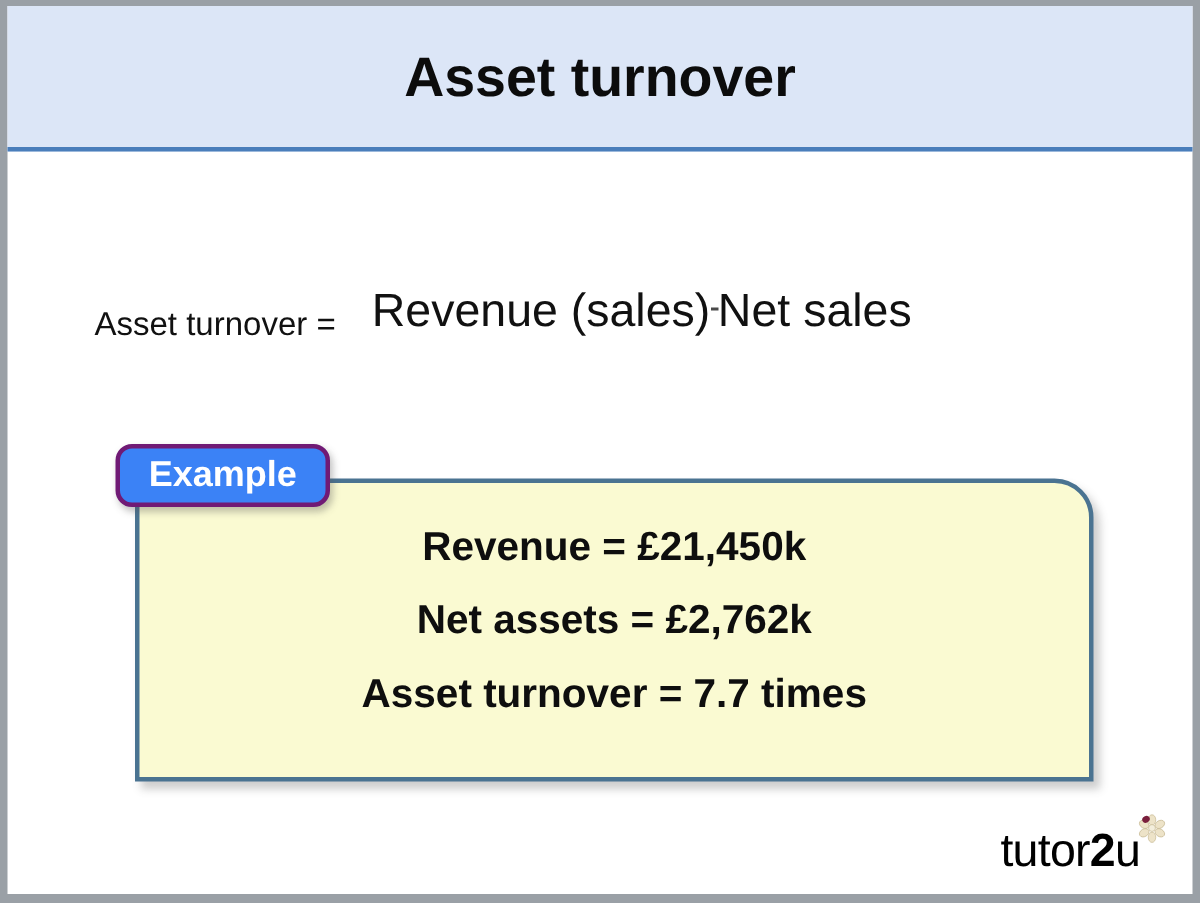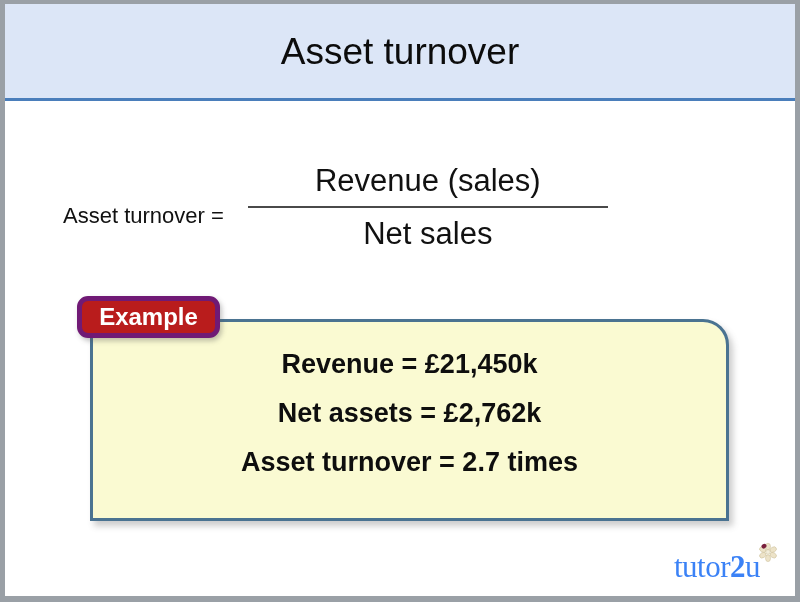--- a/index.html
+++ b/index.html
@@ -35,21 +35,21 @@
     height: 97px;
     background: #dce6f7;
     border-bottom: 3px solid #4a7ebb;
     box-sizing: border-box;
     display: flex;
     align-items: center;
     justify-content: center;
   }
   .title-text {
     font-size: 37px;
-    font-weight: normal;
+    font-weight: bold;
     color: #0c0c0c;
     letter-spacing: 0px;
     line-height: 1;
     white-space: nowrap;
   }
 
   
   .formula {
     position: absolute;
     left: 58px;
@@ -62,21 +62,20 @@
   .formula-lhs {
     font-size: 22px;
     color: #111111;
     font-weight: normal;
     white-space: nowrap;
     padding-top: 18px;
   }
   .fraction {
     margin-left: 24px;
     display: flex;
-    flex-direction: column;
     align-items: center;
     width: 360px;
   }
   .numerator,
   .denominator {
     font-size: 31px;
     color: #111111;
     font-weight: normal;
     white-space: nowrap;
     line-height: 1.28;
@@ -121,22 +120,22 @@
     margin: 11px 0;
     white-space: nowrap;
   }
   .example-tab {
     position: absolute;
     left: 0;
     top: 0;
     width: 143px;
     height: 42px;
     box-sizing: border-box;
-    background: #b91c1c;
-    border: 5px solid #701a75;
+    background: #3b82f6;
+    border: 3px solid #701a75;
     border-radius: 11px;
     box-shadow: 2px 3px 5px rgba(80, 80, 80, 0.35);
     display: flex;
     align-items: center;
     justify-content: center;
     z-index: 3;
   }
   .example-tab-label {
     font-size: 24px;
     font-weight: bold;
@@ -149,24 +148,24 @@
   .logo {
     position: absolute;
     right: 17px;
     bottom: 14px;
     height: 42px;
     display: flex;
     align-items: flex-end;
   }
   .logo-text {
     font-size: 31px;
-    color: #3b82f6;
+    color: #000000;
     line-height: 1;
     letter-spacing: -0.5px;
-    font-family: Liberation Serif, serif;
+    font-family: Liberation Sans, sans-serif;
     white-space: nowrap;
   }
   .logo-text .logo-two {
     font-weight: bold;
   }
   .logo-flower {
     position: relative;
     width: 20px;
     height: 20px;
     margin-left: -2px;
@@ -189,21 +188,21 @@
       <div class="numerator">Revenue (sales)</div>
       <div class="frac-bar"></div>
       <div class="denominator">Net sales</div>
     </div>
   </div>
 
   <div class="example-wrap">
     <div class="example-box">
       <div class="example-line">Revenue = £21,450k</div>
       <div class="example-line">Net assets = £2,762k</div>
-      <div class="example-line">Asset turnover = 2.7 times</div>
+      <div class="example-line">Asset turnover = 7.7 times</div>
     </div>
     <div class="example-tab">
       <span class="example-tab-label">Example</span>
     </div>
   </div>
 
   <div class="logo">
     <span class="logo-text"><span>tutor</span><span class="logo-two">2</span><span>u</span></span>
     <span class="logo-flower">
       <svg viewBox="0 0 20 20" width="20" height="20" aria-hidden="true">

